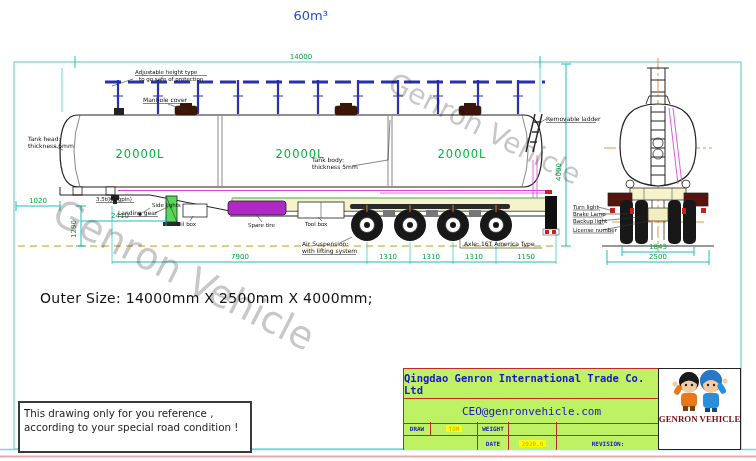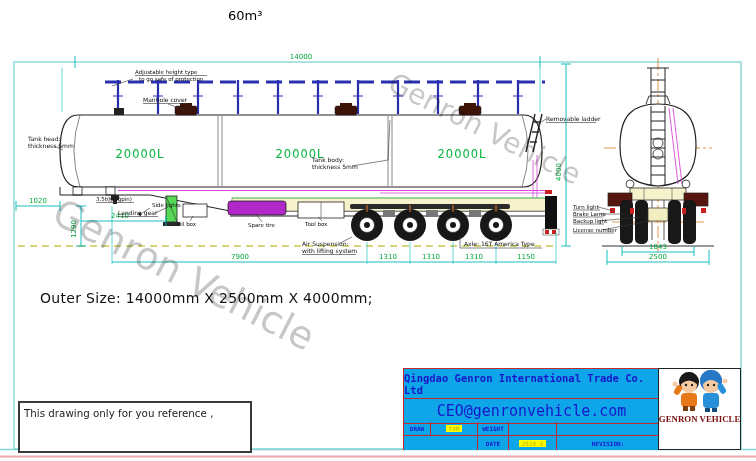--- a/index.html
+++ b/index.html
@@ -1,36 +1,36 @@
 <!DOCTYPE html>
 <html><head>
 <meta charset="utf-8">
 <style>
   html,body{margin:0;padding:0;}
   body{width:756px;height:461px;position:relative;background:#ffffff;
        font-family:"DejaVu Sans",sans-serif;overflow:hidden;}
   .abs{position:absolute;}
-  .page-title{left:228px;top:8px;width:100px;text-align:left;font-size:13px;color:#000000;z-index:3;}
+  .page-title{left:228px;top:8px;width:100px;text-align:right;font-size:13px;color:#1d4ed8;z-index:3;}
   .watermark{color:#8f8f8f;opacity:.5;z-index:4;white-space:nowrap;mix-blend-mode:multiply;
              transform-origin:left top;pointer-events:none;}
   .wm1{left:398px;top:66px;font-size:28px;transform:rotate(27deg);}
   .wm2{left:66px;top:190px;font-size:38px;transform:rotate(27deg);}
   svg.draw{left:0;top:0;z-index:2;}
   .outer-size{left:40px;top:290px;font-size:14px;color:#111;letter-spacing:.3px;z-index:5;}
   .note-box{left:18px;top:401px;width:222px;height:42px;border:2px solid #3a3a3a;background:#fff;
             padding:3px 4px;font-size:10.3px;line-height:14px;color:#1c1c1c;z-index:6;}
-  .tblock{left:403px;top:368px;width:255px;height:81px;z-index:6;background:#0ea5e9;
+  .tblock{left:403px;top:368px;width:255px;height:81px;z-index:6;background:#bef264;
           border-left:1.4px solid #c22828;border-top:1.4px solid #c22828;color:#1818c8;}
   .tb-row{position:absolute;left:0;box-sizing:border-box;}
   .tb-cell{position:absolute;top:0;bottom:0;box-sizing:border-box;border-right:1.4px solid #c22828;
            display:flex;align-items:center;justify-content:center;font-family:"DejaVu Sans Mono",monospace;}
   .company{top:0;height:29px;width:100%;border-bottom:1.4px solid #c22828;display:flex;align-items:center;
            justify-content:center;font-size:10.5px;font-family:"DejaVu Sans Mono",monospace;font-weight:bold;}
   .email{top:29px;height:24px;width:100%;border-bottom:1.4px solid #c22828;display:flex;align-items:center;
-         justify-content:center;font-size:15px;font-family:"DejaVu Sans Mono",monospace;}
+         justify-content:center;font-size:11px;font-family:"DejaVu Sans Mono",monospace;}
   .row1{top:53px;height:14px;width:100%;border-bottom:1.4px solid #c22828;}
   .row2{top:67px;height:14px;width:100%;}
   .lbl{font-size:6px;font-weight:bold;}
   .hl{background:#ffff00;color:#cfc400;font-size:6px;font-weight:bold;padding:0 3px;}
   .logo-box{left:658px;top:368px;width:81px;height:80px;background:#fff;border:1px solid #222;z-index:6;
             display:flex;flex-direction:column;align-items:center;}
   .logo-text{font-family:"Liberation Serif",serif;font-weight:bold;font-size:9px;color:#7a1010;
              letter-spacing:0px;margin-top:1px;white-space:nowrap;transform:scaleX(.98);}
   svg text{font-family:"DejaVu Sans",sans-serif;}
   .dg{fill:#00a63c;font-size:7px;}
@@ -340,20 +340,21 @@
     <text class="lab5" x="573" y="216">Brake Lamp</text>
     <text class="lab5" x="573" y="223">Backup light</text>
     <text class="lab5" x="573" y="232">License number</text>
   </g>
 </svg>
 
 <div class="abs outer-size">Outer Size: 14000mm X 2500mm X 4000mm;</div>
 
 <div class="abs note-box">
   <div>This drawing only for you reference ,</div>
+  <div>according to your special road condition !</div>
 </div>
 
 <div class="abs tblock">
   <div class="company">Qingdao Genron International Trade Co. Ltd</div>
   <div class="email">CEO@genronvehicle.com</div>
   <div class="tb-row row1">
     <div class="tb-cell lbl" style="left:0;width:27px;">DRAW</div>
     <div class="tb-cell" style="left:27px;width:47px;">
         <span class="hl">TOM</span>
       </div>

